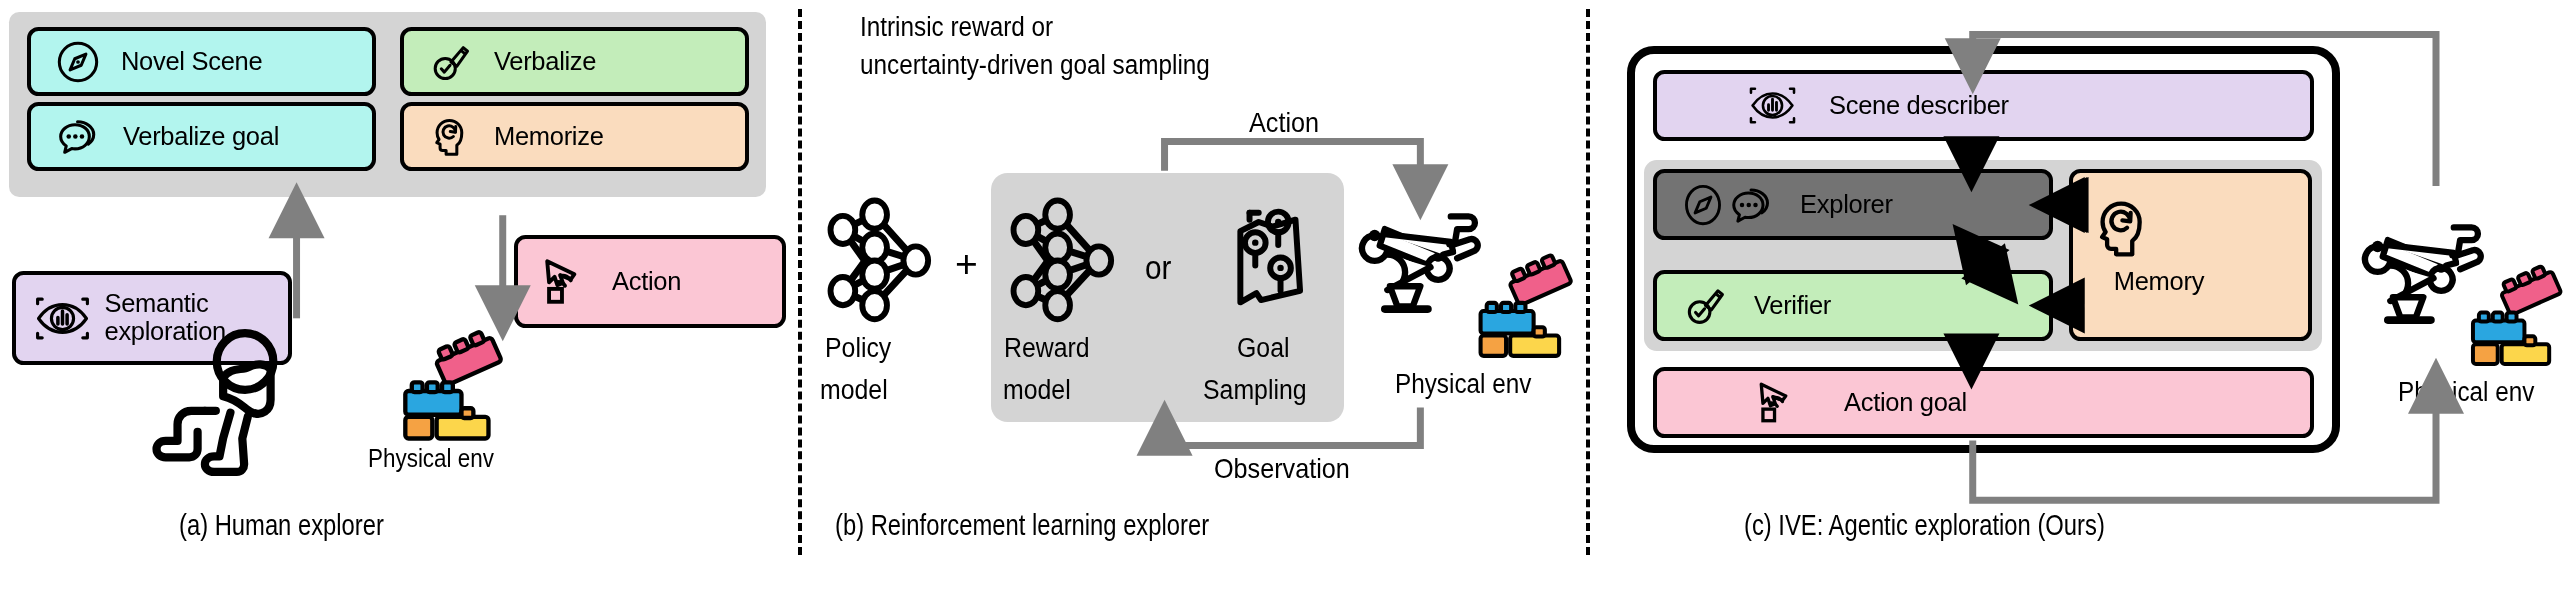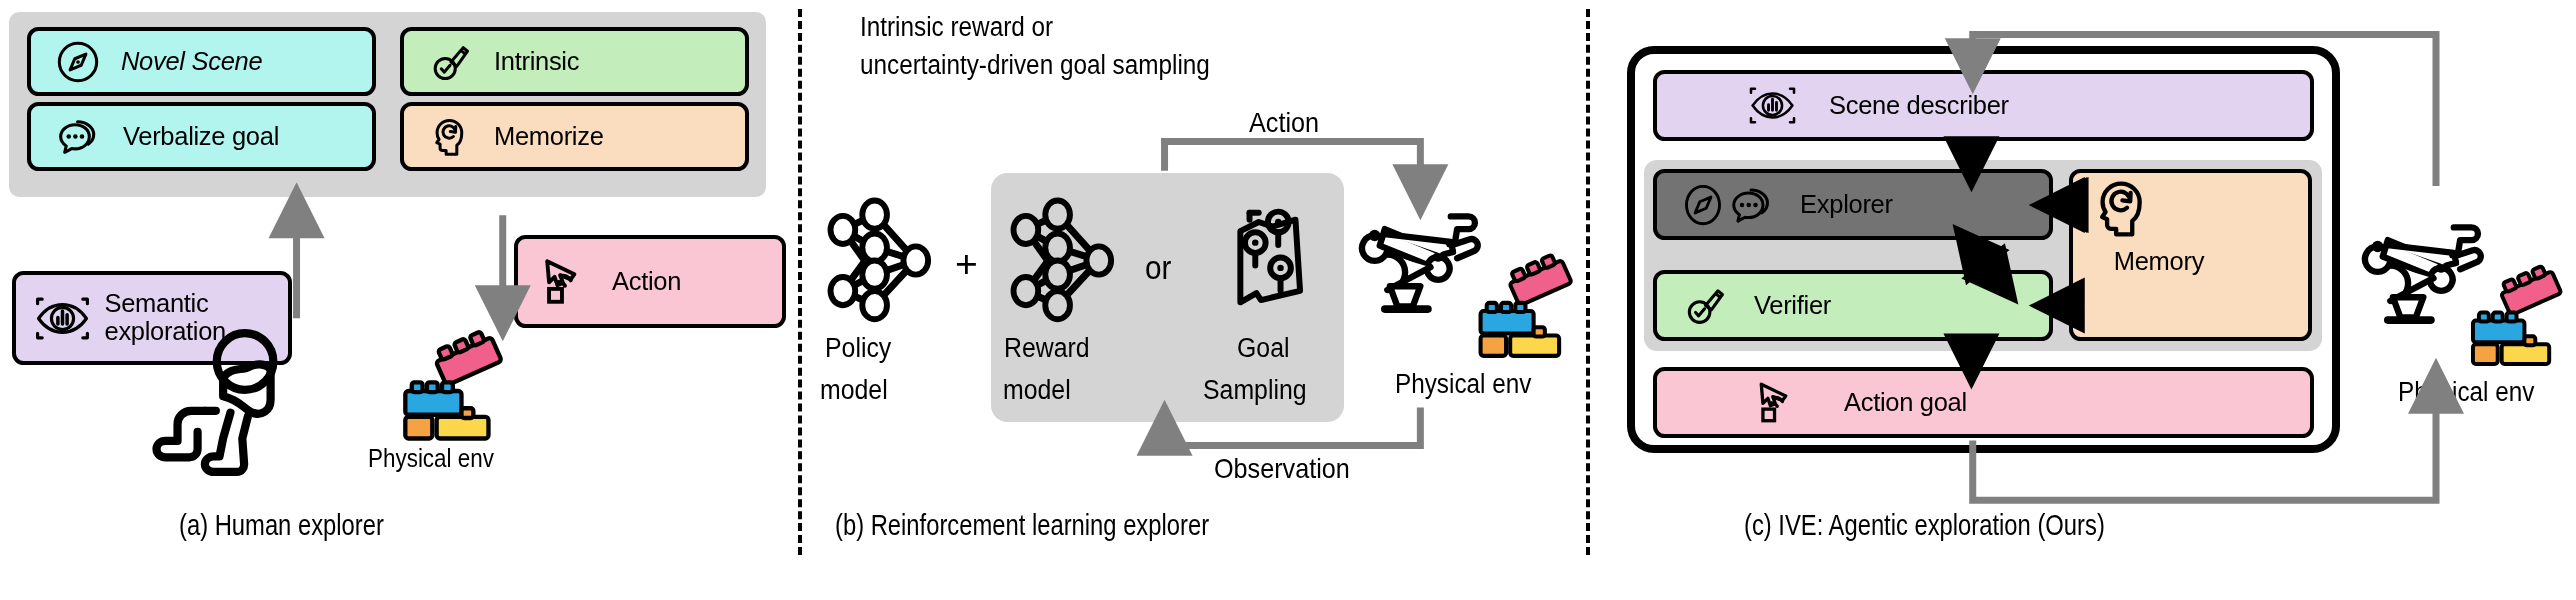--- a/index.html
+++ b/index.html
@@ -39,21 +39,21 @@
   <div class="grouper" style="left:9px;top:11.5px;width:757px;height:185px;border-radius:10.2px;"></div>
 
   <div class="pill" style="left:27px;top:27px;width:349px;height:69px;background:#b2f5ee;padding-left:23px;">
     <span class="ico" style="width:48px;height:48px;">
       <svg width="46" height="46" viewBox="0 0 64 64" fill="none" stroke="#000" stroke-width="4.2">
         <circle cx="32" cy="32" r="26"></circle>
         <path d="M43 21 L36.5 36.5 L21 43 L27.5 27.5 Z" stroke-linejoin="round"></path>
         <circle cx="32" cy="32" r="2.6" fill="#000" stroke="none"></circle>
       </svg>
     </span>
-    <span class="lbl" style="margin-left:19px;font-style:italic;">Novel Scene</span>
+    <span class="lbl" style="margin-left:19px;">Novel Scene</span>
   </div>
 
   <div class="pill" style="left:27px;top:102px;width:349px;height:69px;background:#b2f5ee;padding-left:25px;">
     <span class="ico" style="width:48px;height:48px;">
       <svg width="47" height="47" viewBox="0 0 64 64" fill="none" stroke="#000" stroke-width="4.2">
         <path d="M28 12c12 0 22 7.6 22 17.4 0 5.2-2.9 9.9-7.5 13.1" stroke-linecap="round"></path>
         <path d="M24.5 16C13.7 16 5 23.2 5 32.1c0 5.2 3 9.8 7.6 12.8l-2.1 8.6 9.5-5.1c1.4.3 2.9.4 4.5.4 10.8 0 19.5-7.2 19.5-16.7S35.3 16 24.5 16Z" stroke-linejoin="round"></path>
         <circle cx="16" cy="32" r="3.1" fill="#000" stroke="none"></circle>
         <circle cx="25" cy="32" r="3.1" fill="#000" stroke="none"></circle>
         <circle cx="34" cy="32" r="3.1" fill="#000" stroke="none"></circle>
@@ -64,21 +64,21 @@
 
   <div class="pill" style="left:400px;top:27px;width:349px;height:69px;background:#c3edba;padding-left:23px;">
     <span class="ico" style="width:48px;height:48px;">
       <svg width="46" height="46" viewBox="0 0 64 64" fill="none" stroke="#000" stroke-width="4.2">
         <circle cx="24" cy="41" r="14"></circle>
         <path d="M18.5 41.5l4.2 4.6 8-9.6" stroke-linecap="round" stroke-linejoin="round"></path>
         <path d="M32 32 L49 12 l6 5 L40 38 Z" stroke-linejoin="round"></path>
         <path d="M45.5 15.5 L52 21"></path>
       </svg>
     </span>
-    <span class="lbl" style="margin-left:19px;">Intrinsic</span>
+    <span class="lbl" style="margin-left:19px;">Verbalize</span>
   </div>
 
   <div class="pill" style="left:400px;top:102px;width:349px;height:69px;background:#fadcbe;padding-left:23px;">
     <span class="ico" style="width:48px;height:48px;">
       <svg width="46" height="46" viewBox="0 0 64 64" fill="none" stroke="#000" stroke-width="4.2">
         <path d="M47 26c0-9.4-7.7-17-17.2-17S12.6 16.6 12.6 26c0 3.4 1 6.6 2.8 9.2l-3.2 4.7 4.6 2.1v5.3c0 2 1.6 3.6 3.6 3.6h4.8v5.1h14.9V43.6C44.4 40.6 47 33.8 47 26Z" stroke-linejoin="round"></path>
         <path d="M38 25a8.6 8.6 0 1 0-2.7 6.3" stroke-linecap="round"></path>
         <path d="M38.6 17.5 L38.2 25.4 L31 24.4" stroke-linecap="round" stroke-linejoin="round"></path>
       </svg>
     </span>
@@ -308,21 +308,21 @@
       <svg width="47" height="47" viewBox="0 0 64 64" fill="none" stroke="#000" stroke-width="4.2">
         <circle cx="24" cy="41" r="14"></circle>
         <path d="M18.5 41.5l4.2 4.6 8-9.6" stroke-linecap="round" stroke-linejoin="round"></path>
         <path d="M32 32 L49 12 l6 5 L40 38 Z" stroke-linejoin="round"></path>
         <path d="M45.5 15.5 L52 21"></path>
       </svg>
     </span>
     <span class="lbl" style="margin-left:24px;">Verifier</span>
   </div>
 
-  <div class="pill" style="left:2069px;top:169px;width:243px;height:172px;background:#fadcbe;flex-direction:column;align-items:flex-start;padding-left:15.3px;padding-top:0;">
+  <div class="pill" style="left:2069px;top:169px;width:243px;height:172px;background:#fadcbe;flex-direction:column;align-items:flex-start;padding-left:15.3px;padding-top:20px;">
     <span class="ico" style="width:71px;height:71px;">
       <svg width="69" height="69" viewBox="0 0 64 64" fill="none" stroke="#000" stroke-width="4">
         <path d="M47 26c0-9.4-7.7-17-17.2-17S12.6 16.6 12.6 26c0 3.4 1 6.6 2.8 9.2l-3.2 4.7 4.6 2.1v5.3c0 2 1.6 3.6 3.6 3.6h4.8v5.1h14.9V43.6C44.4 40.6 47 33.8 47 26Z" stroke-linejoin="round"></path>
         <path d="M38 25a8.6 8.6 0 1 0-2.7 6.3" stroke-linecap="round"></path>
         <path d="M38.6 17.5 L38.2 25.4 L31 24.4" stroke-linecap="round" stroke-linejoin="round"></path>
       </svg>
     </span>
     <span class="lbl" style="margin-left:25.5px;margin-top:2.5px;">Memory</span>
   </div>
 

